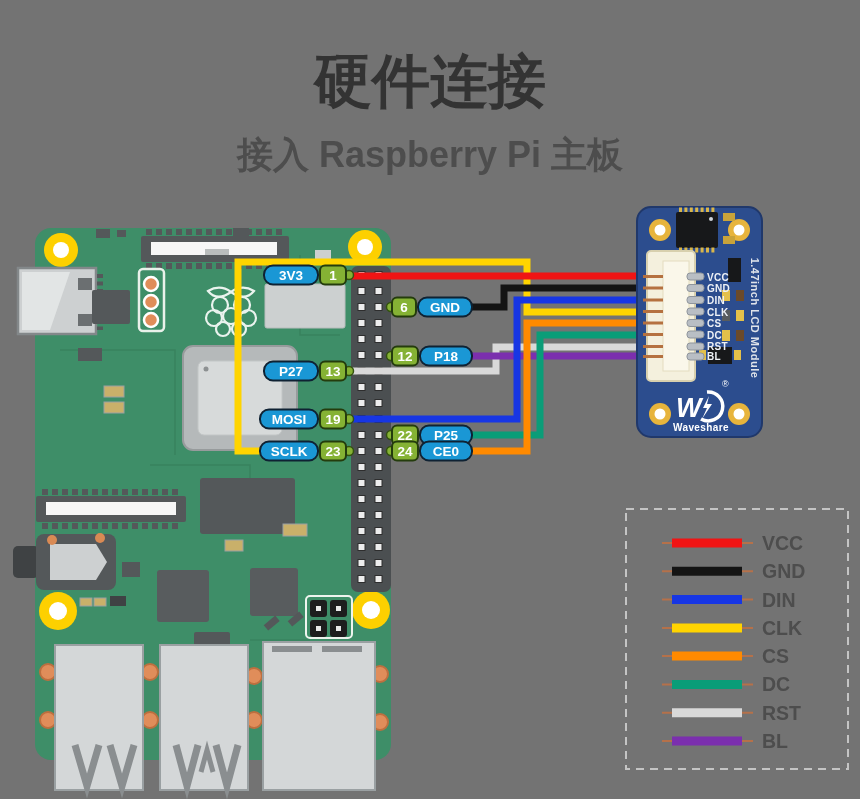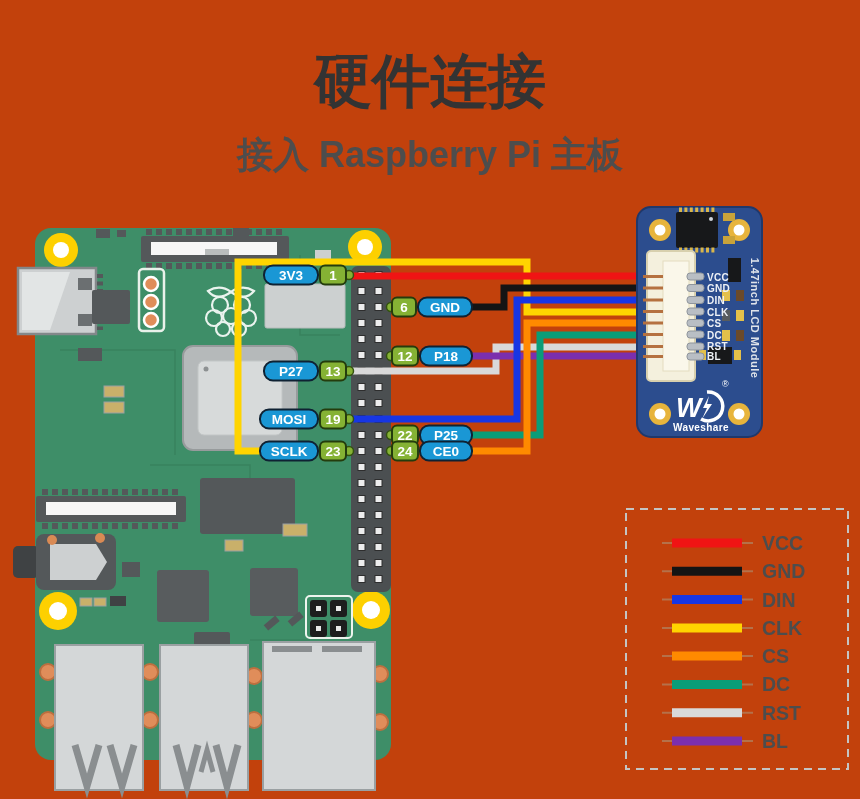--- a/index.html
+++ b/index.html
@@ -1,16 +1,16 @@
 <!DOCTYPE html>
 <html><head>
 <meta charset="utf-8">
 <style>
   html,body{margin:0;padding:0;background:#fff;}
-  .stage{position:relative;width:860px;height:799px;background:#c2410c;overflow:hidden;
+  .stage{position:relative;width:860px;height:799px;background:#737373;overflow:hidden;
          font-family:"Liberation Sans","DejaVu Sans",sans-serif;}
   svg{display:block;}
   text{font-family:"Liberation Sans","DejaVu Sans",sans-serif;}
   .title-txt{font-weight:bold;}
   .pill-txt{font-weight:bold;fill:#ffffff;font-size:13.5px;}
   .lcdpin-txt{font-weight:bold;fill:#eef1f6;font-size:10px;letter-spacing:.3px;}
   .legend-txt{font-weight:600;fill:#4d4d4d;font-size:19.5px;}
   .wire{fill:none;stroke-width:7;}
   .tip{stroke:#b5713f;stroke-width:3;}
   .legendline{stroke:#b5714a;stroke-width:2;}

